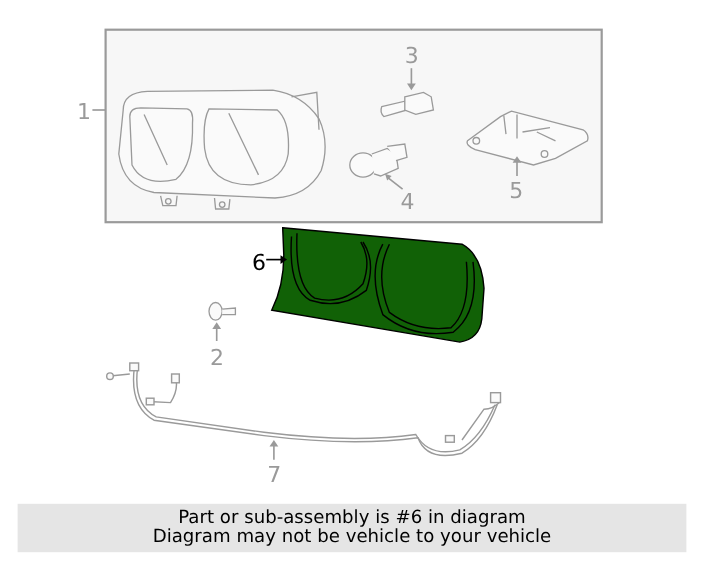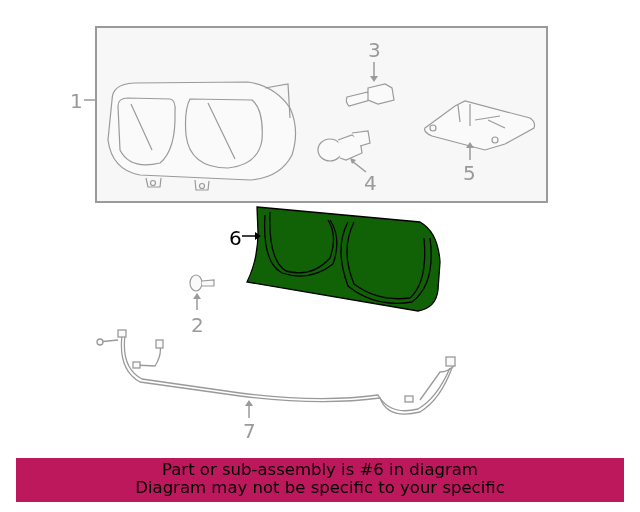--- a/index.html
+++ b/index.html
@@ -1,19 +1,19 @@
 <!DOCTYPE html>
 <html><head>
 <meta charset="utf-8">
 <style>
   html, body { margin:0; padding:0; background:#ffffff; }
   body { width:640px; height:512px; position:relative; overflow:hidden; font-family:"DejaVu Sans", sans-serif; }
   #diagram { position:absolute; left:0; top:0; width:640px; height:512px; }
   .callout { font-family:"DejaVu Sans", sans-serif; font-size:20px; }
-  #banner { position:absolute; left:16px; top:458px; width:608px; height:44px; background:#be185d; color:#000; text-align:center; font-size:16.5px; line-height:18px; padding-top:3px; box-sizing:border-box; }
+  #banner { position:absolute; left:16px; top:458px; width:608px; height:44px; background:#e5e5e5; color:#000; text-align:center; font-size:16.5px; line-height:18px; padding-top:3px; box-sizing:border-box; }
   #banner div { white-space:nowrap; }
 </style>
 </head>
 <body>
 
 <svg id="diagram" viewBox="0 0 640 512" xmlns="http://www.w3.org/2000/svg">
 
   <rect x="96" y="27" width="451" height="175" fill="#f7f7f7" stroke="#9a9a9a" stroke-width="2"></rect>
 
   <text class="callout" x="70" y="108" fill="#9a9a9a">1</text>
@@ -87,14 +87,14 @@
     <rect x="405" y="396" width="8" height="6" fill="#fafafa"></rect>
     <circle cx="100" cy="342" r="3" fill="#fafafa"></circle>
   </g>
   <line x1="249" y1="403" x2="249" y2="418" stroke="#9a9a9a" stroke-width="1.5"></line>
   <path d="M245 406 L249 400 L253 406 Z" fill="#9a9a9a"></path>
   <text class="callout" x="243" y="438" fill="#9a9a9a">7</text>
 </svg>
 
 <div id="banner">
   <div>Part or sub-assembly is #6 in diagram</div>
-  <div>Diagram may not be specific to your specific</div>
+  <div>Diagram may not be vehicle to your vehicle</div>
 </div>
 
 </body></html>

